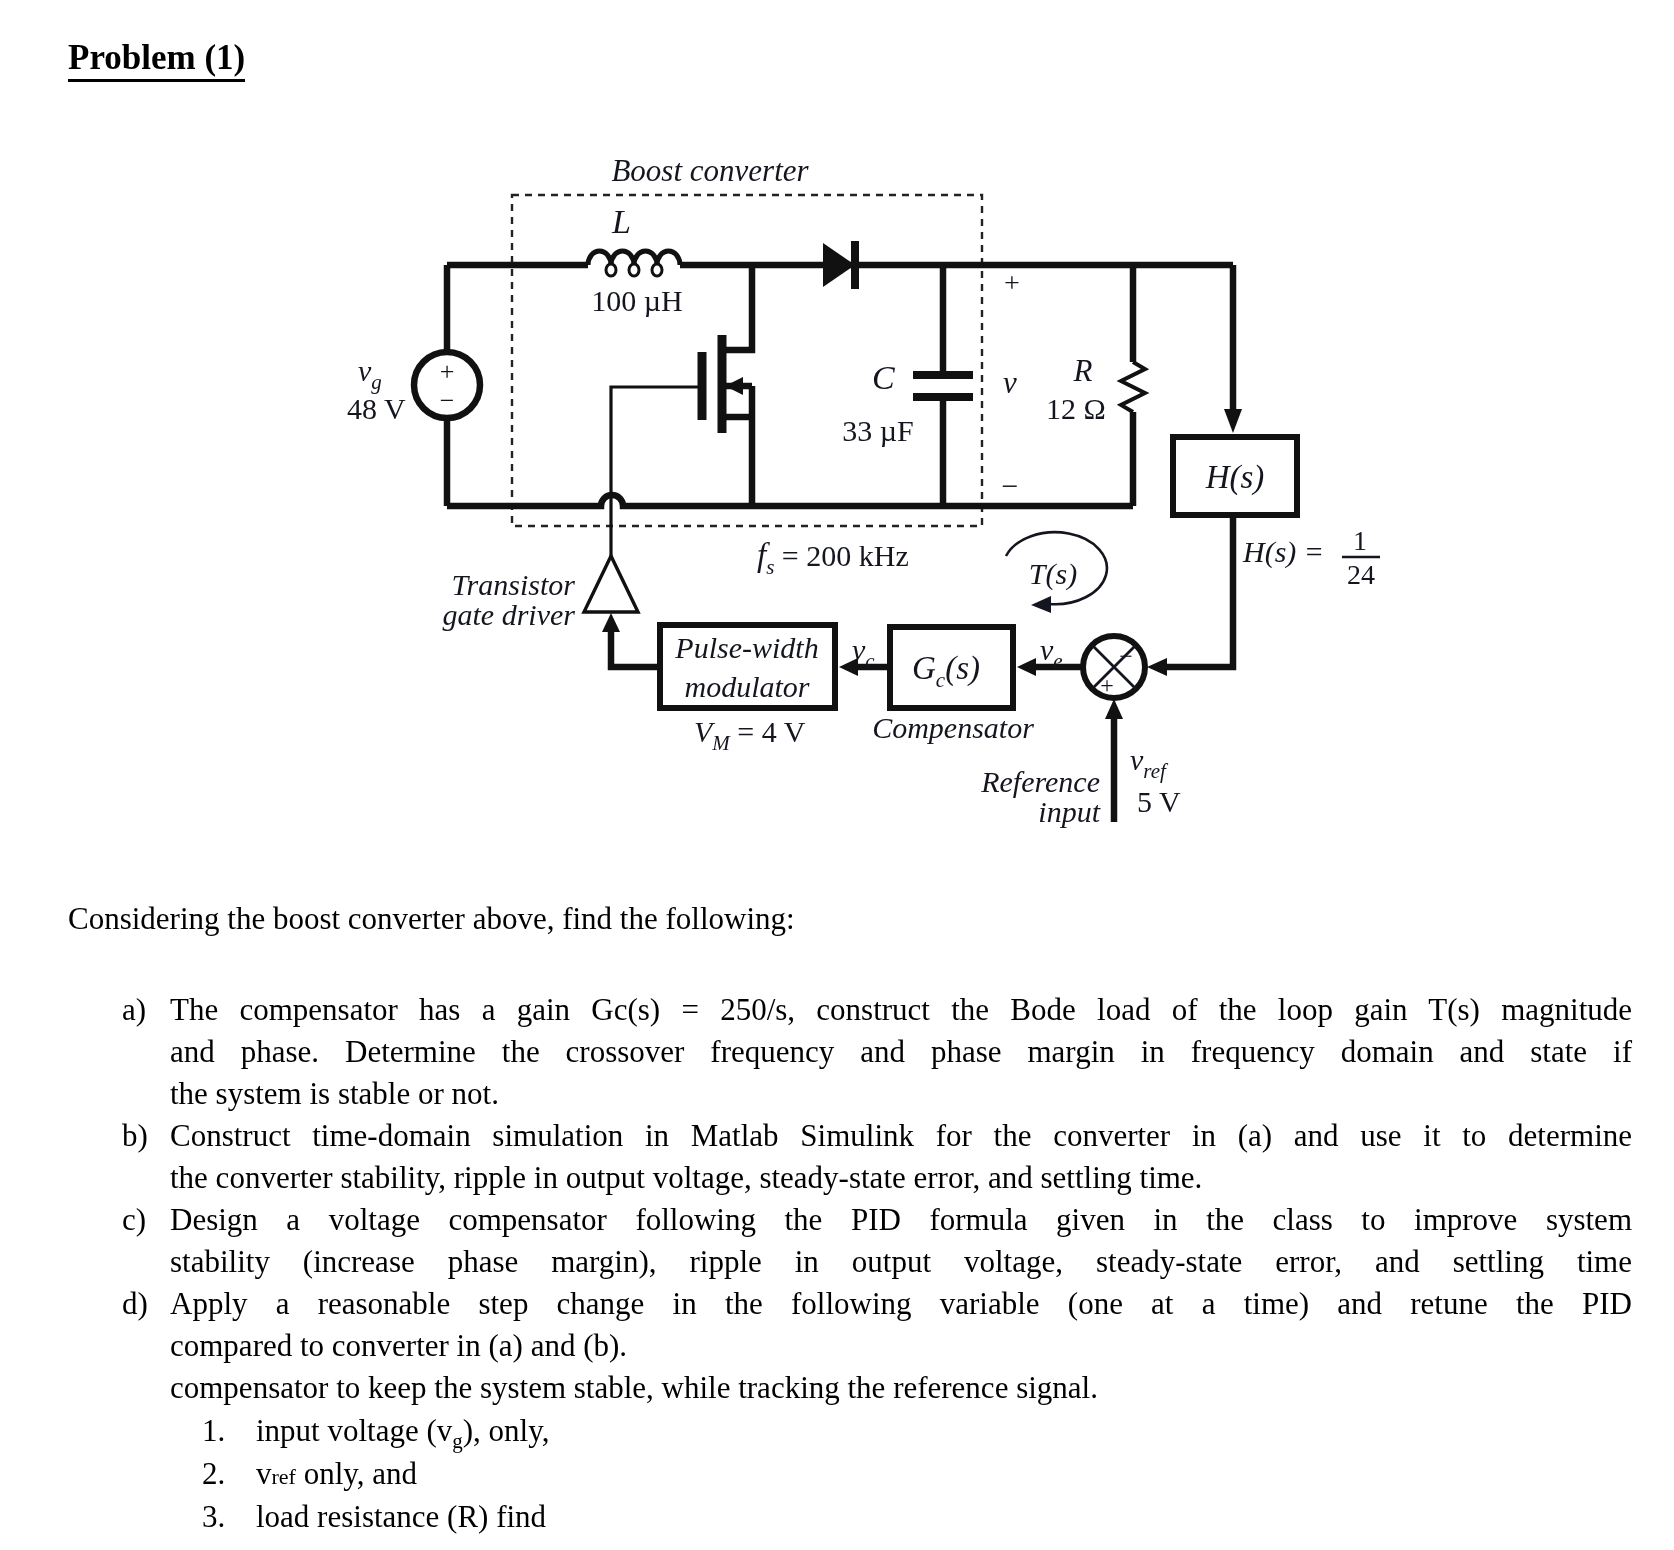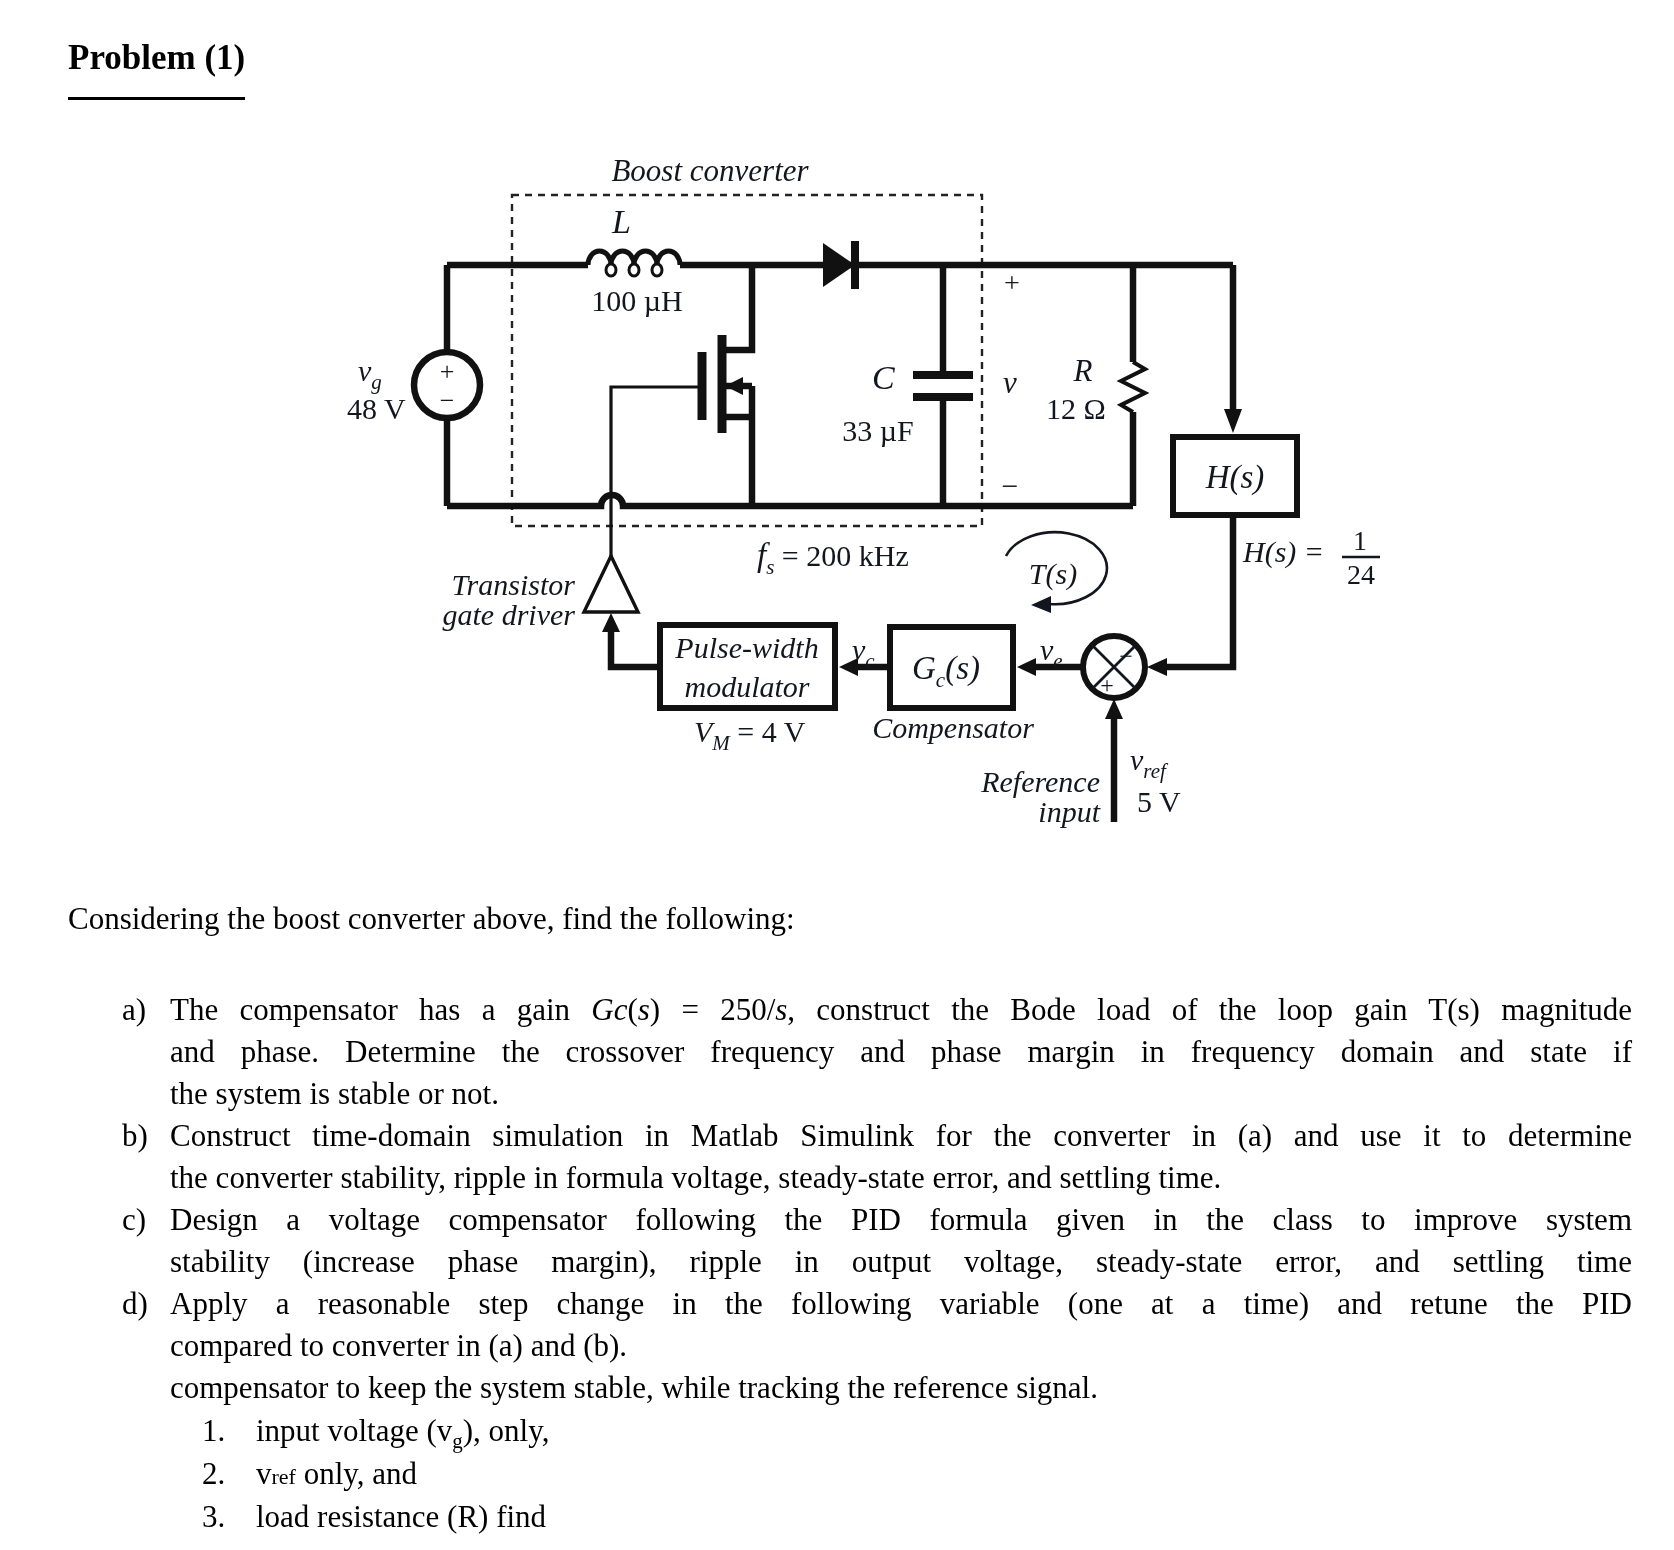--- a/index.html
+++ b/index.html
@@ -1,19 +1,19 @@
 <!DOCTYPE html>
 <html><head>
 <meta charset="utf-8">
 <style>
   html,body{margin:0;padding:0;background:#fff;}
   #page{position:relative;width:1674px;height:1550px;background:#ffffff;overflow:hidden;
         font-family:"Liberation Serif", serif;color:#000;}
   #doc-title{position:absolute;left:68px;top:38px;font-size:35px;font-weight:bold;
-             border-bottom:3px solid #000;padding-bottom:19px;}
+             border-bottom:3px solid #000;padding-bottom:1px;}
   #diagram-svg{position:absolute;left:0;top:0;}
   .wire{stroke:#111;stroke-width:6.5;fill:none;stroke-linecap:butt;}
   .wire-med{stroke:#111;stroke-width:5;fill:none;}
   .thin{stroke:#111;stroke-width:3.2;fill:none;}
   .bar{stroke:#111;stroke-width:9;fill:none;}
   .plate{stroke:#111;stroke-width:8;fill:none;}
   .blk{fill:#fff;stroke:#111;stroke-width:6;}
   .dash{fill:none;stroke:#222;stroke-width:2.4;stroke-dasharray:7 6;}
   .arr{fill:#111;stroke:none;}
   .lbl{font-family:"Liberation Serif", serif;font-style:italic;fill:#14161f;}
@@ -23,21 +23,21 @@
   .sub{font-size:21px;}
   #intro{position:absolute;left:68px;top:901px;font-size:31px;}
   #tasks{position:absolute;left:122px;top:989px;width:1510px;font-size:31px;}
   .tline{line-height:42px;height:42px;text-align:justify;text-align-last:justify;white-space:nowrap;}
   .tline.last{text-align:right;text-align-last:left;}
   .tline.cont{padding-left:48px;}
   .itm-label{display:inline-block;width:48px;}
   .sublist{margin-left:80px;}
   .sline{line-height:43px;height:43px;}
   .snum{display:inline-block;width:54px;}
-  .it{font-style:italic;}
+  .it{}
   .smallsub{font-size:22px;}
   sub{font-size:21px;line-height:0;}
 </style>
 </head>
 <body>
 
 <div id="page">
 
   <div id="doc-title">Problem (1)</div>
 
@@ -183,21 +183,21 @@
 
   <div id="intro">Considering the boost converter above, find the following:</div>
 
   <div id="tasks">
 
     <div class="tline"><span class="itm-label">a)</span><span>The compensator has a gain </span><span class="it">Gc</span><span>(</span><span class="it">s</span><span>) = 250/</span><span class="it">s</span><span>, construct the Bode load of the loop gain T(s) magnitude</span></div>
     <div class="tline cont">and phase. Determine the crossover frequency and phase margin in frequency domain and state if</div>
     <div class="tline cont last">the system is stable or not.</div>
 
     <div class="tline"><span class="itm-label">b)</span><span>Construct time-domain simulation in Matlab Simulink for the converter in (a) and use it to determine</span></div>
-    <div class="tline cont last">the converter stability, ripple in formula voltage, steady-state error, and settling time.</div>
+    <div class="tline cont last">the converter stability, ripple in output voltage, steady-state error, and settling time.</div>
 
     <div class="tline"><span class="itm-label">c)</span><span>Design a voltage compensator following the PID formula given in the class to improve system</span></div>
     <div class="tline cont">stability (increase phase margin), ripple in output voltage, steady-state error, and settling time</div>
     <div class="tline"><span class="itm-label">d)</span><span>Apply a reasonable step change in the following variable (one at a time) and retune the PID</span></div>
 
     <div class="tline cont last">compared to converter in (a) and (b).</div>
     <div class="tline cont last">compensator to keep the system stable, while tracking the reference signal.</div>
 
     <div class="sublist">
       <div class="sline"><span class="snum">1.</span><span>input voltage (v</span><sub>g</sub><span>), only,</span></div>

